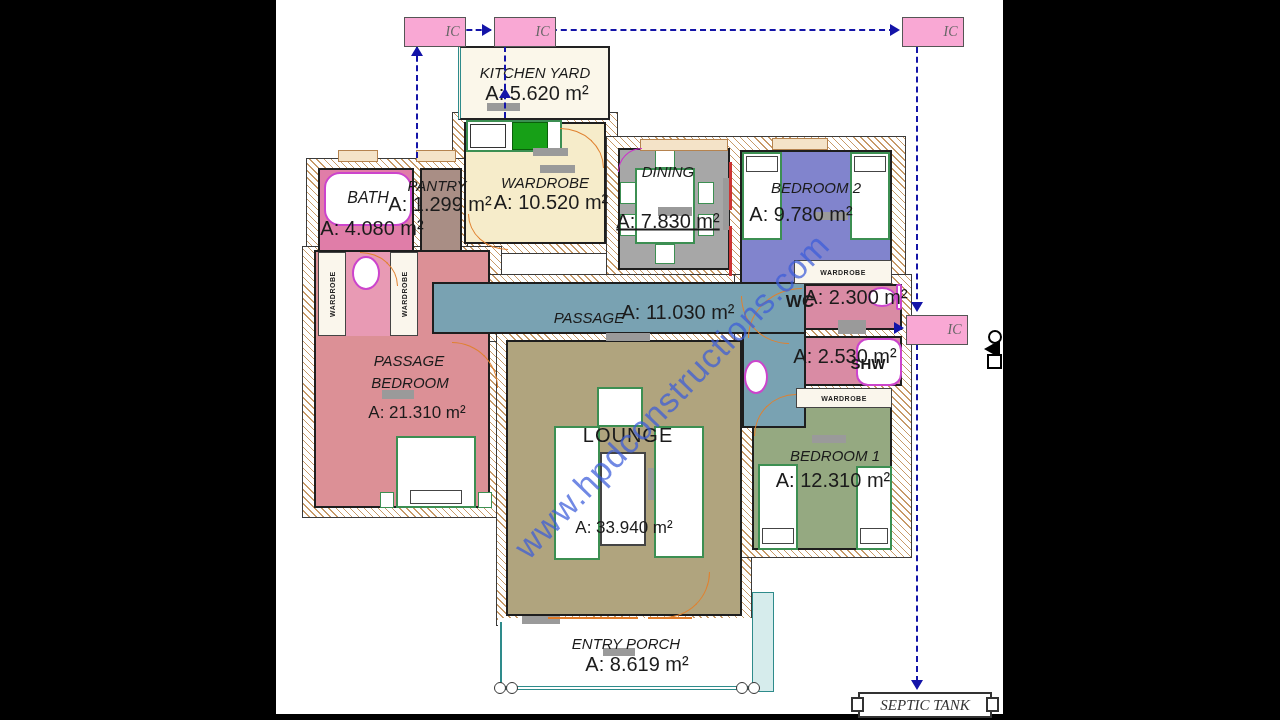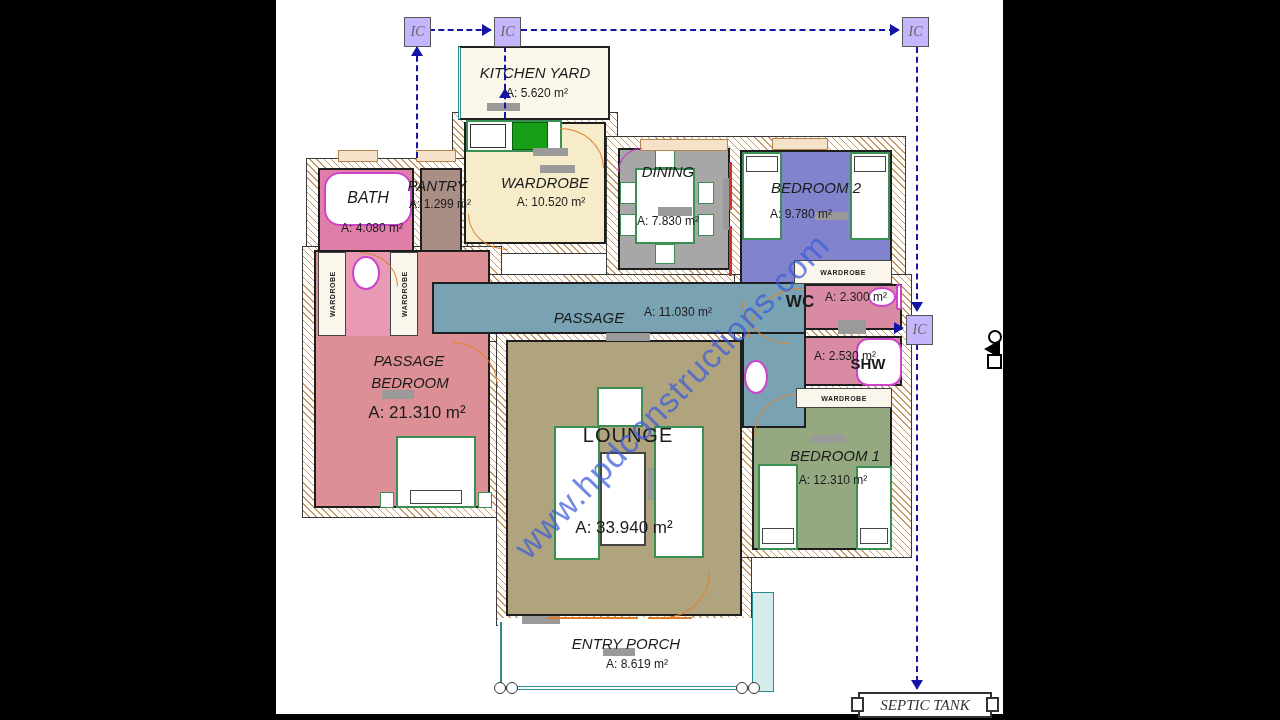--- a/index.html
+++ b/index.html
@@ -6,33 +6,33 @@
   #stage{position:relative;width:1280px;height:720px;background:#000;overflow:hidden;
          font-family:"Liberation Sans",sans-serif;}
   #canvas{position:absolute;left:276px;top:0;width:727px;height:714px;background:#ffffff;}
   .abs{position:absolute;box-sizing:border-box;}
   .hatch{position:absolute;box-sizing:border-box;border:1px solid #3a3a3a;
          background:repeating-linear-gradient(45deg,#ffffff 0 4px,#c79a68 4px 5px);}
   .room{position:absolute;box-sizing:border-box;border:2px solid #1e1e1e;}
   .thinroom{position:absolute;box-sizing:border-box;border:2px solid #222;}
   .lbl{position:absolute;white-space:nowrap;color:#1b1b1b;transform:translate(-50%,-50%);z-index:6;}
   .rname{font-style:italic;font-size:15px;}
-  .rarea{font-size:12px;}
+  .rarea{font-size:20px;}
   .win{position:absolute;background:#9a9a9a;z-index:5;}
   .sill{position:absolute;box-sizing:border-box;background:#f4e3c8;border:1px solid #b5834f;z-index:4;}
   .bed,.gtable,.chair{position:absolute;box-sizing:border-box;background:#fff;border:2px solid #3c8f52;z-index:4;}
   .chair{border-width:1.5px;}
   .pillow{position:absolute;box-sizing:border-box;background:#fff;border:1px solid #444;z-index:5;}
   .fixture{position:absolute;box-sizing:border-box;background:#fff;border:2px solid #cc44cc;z-index:5;}
   .arc{position:absolute;box-sizing:border-box;border:0 solid #e0812f;background:transparent;z-index:5;}
   .dash-v{position:absolute;border-left:2px dashed #1414a8;z-index:7;}
   .dash-h{position:absolute;border-top:2px dashed #1414a8;z-index:7;}
-  .icbox{position:absolute;width:25px;height:28px;background:#c4b5fd;border:1.5px solid #555;
+  .icbox{position:absolute;width:25px;height:28px;background:#f9a8d4;border:1.5px solid #555;
          color:#666;font:italic 14px "Liberation Serif",serif;display:flex;align-items:center;
-         justify-content:center;z-index:8;}
+         justify-content:center;z-index:8;padding-left:35px;}
   .tri{position:absolute;width:0;height:0;z-index:8;}
   .wstrip{position:absolute;box-sizing:border-box;background:#faf6ec;border:1px solid #444;
           display:flex;align-items:center;justify-content:center;z-index:5;
           font-size:7px;font-weight:bold;color:#222;letter-spacing:.5px;}
   .wvert{writing-mode:vertical-rl;transform:rotate(180deg);}
   #watermark{position:absolute;left:672px;top:396px;transform:translate(-50%,-50%) rotate(-46deg);
              font-size:34px;letter-spacing:1px;color:rgba(58,91,217,0.72);z-index:9;white-space:nowrap;}
   #septic{position:absolute;left:858px;top:692px;width:130px;height:22px;background:#fff;
           border:2px solid #333;display:flex;align-items:center;justify-content:center;
           font:italic 15px "Liberation Serif",serif;color:#333;z-index:8;}
@@ -194,21 +194,21 @@
 
   <div class="lbl rname" style="left:535px;top:72px;">KITCHEN YARD</div>
   <div class="lbl rarea" style="left:537px;top:93px;">A: 5.620 m²</div>
   <div class="lbl rname" style="left:368px;top:198px;font-size:16px;z-index:7;">BATH</div>
   <div class="lbl rarea" style="left:372px;top:228px;">A: 4.080 m²</div>
   <div class="lbl rname" style="left:437px;top:185px;">PANTRY</div>
   <div class="lbl rarea" style="left:440px;top:204px;">A: 1.299 m²</div>
   <div class="lbl rname" style="left:545px;top:182px;">WARDROBE</div>
   <div class="lbl rarea" style="left:551px;top:202px;">A: 10.520 m²</div>
   <div class="lbl rname" style="left:668px;top:171px;">DINING</div>
-  <div class="lbl rarea" style="left:668px;top:221px;">A: 7.830 m²</div>
+  <div class="lbl rarea" style="left:668px;top:221px;text-decoration:underline;">A: 7.830 m²</div>
   <div class="lbl rname" style="left:816px;top:187px;">BEDROOM 2</div>
   <div class="lbl rarea" style="left:801px;top:214px;">A: 9.780 m²</div>
   <div class="lbl" style="left:800px;top:302px;font-size:17px;font-weight:bold;">WC</div>
   <div class="lbl rarea" style="left:856px;top:297px;">A: 2.300 m²</div>
   <div class="lbl rarea" style="left:845px;top:356px;">A: 2.530 m²</div>
   <div class="lbl" style="left:868px;top:363px;font-size:15px;font-weight:bold;">SHW</div>
   <div class="lbl rname" style="left:589px;top:317px;">PASSAGE</div>
   <div class="lbl rarea" style="left:678px;top:312px;">A: 11.030 m²</div>
   <div class="lbl rname" style="left:409px;top:360px;">PASSAGE</div>
   <div class="lbl rname" style="left:410px;top:382px;">BEDROOM</div>

